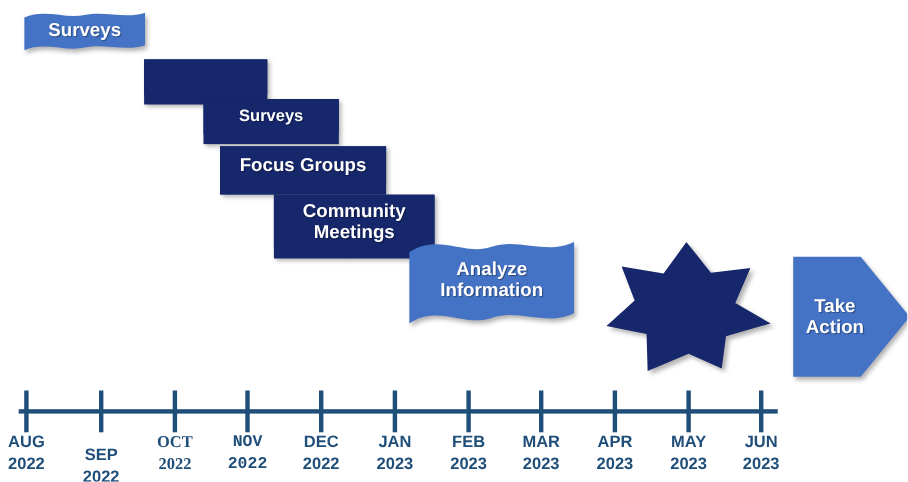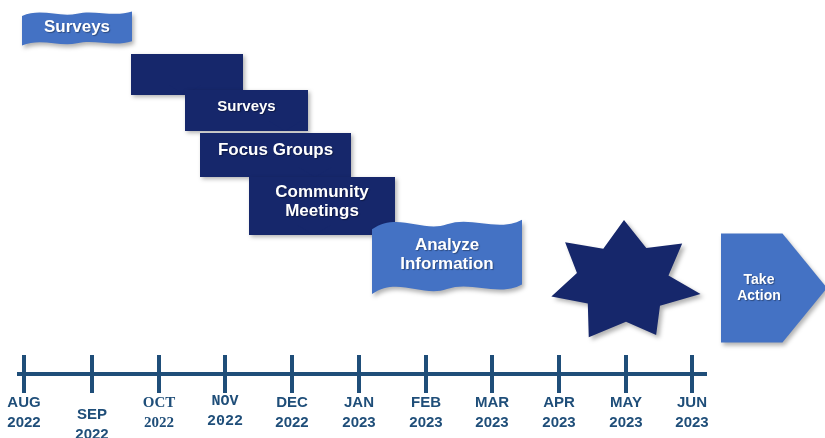--- a/index.html
+++ b/index.html
@@ -179,21 +179,21 @@
             <polygon points="78.00,0.00 100.28,27.88 136.20,23.57 122.47,55.41 154.53,73.98 114.00,85.77 110.15,115.07 80.00,101.65 42.76,117.31 41.80,83.57 5.35,76.40 30.96,53.07 19.10,22.31 57.27,28.65" fill="#16276b"></polygon>
           </svg>
         </div>
       </div>
       <div class="shape arrow" style="left: 721px; top: 226px; width: 106px; height: 124px;">
         <div style="position: absolute; inset: 0px;">
           <svg viewBox="0 0 106 124" xmlns="http://www.w3.org/2000/svg">
             <polygon points="0,7.4399999999999995 61.48,7.4399999999999995 106,62 61.48,116.56 0,116.56" fill="#4472c4"></polygon>
           </svg>
         </div>
-        <div class="shape-label" style="font-size: 14px;">Take
+        <div class="shape-label" style="font-size: 17px;">Take
 Action</div>
       </div>
     </div>
   <div id="axis">
     <div class="axis-line"></div>
   <div class="tick" style="left: 22px;"></div>
       <div class="tick" style="left: 90px;"></div>
       <div class="tick" style="left: 157px;"></div>
       <div class="tick" style="left: 223px;"></div>
       <div class="tick" style="left: 290px;"></div>

